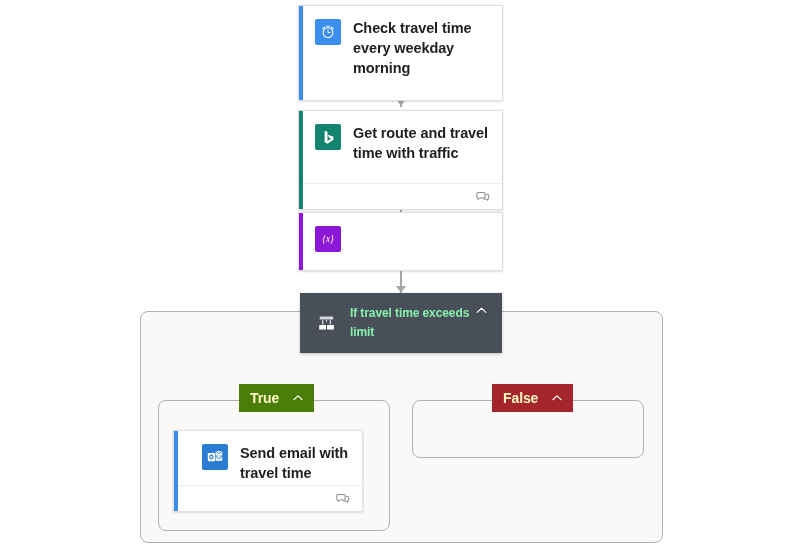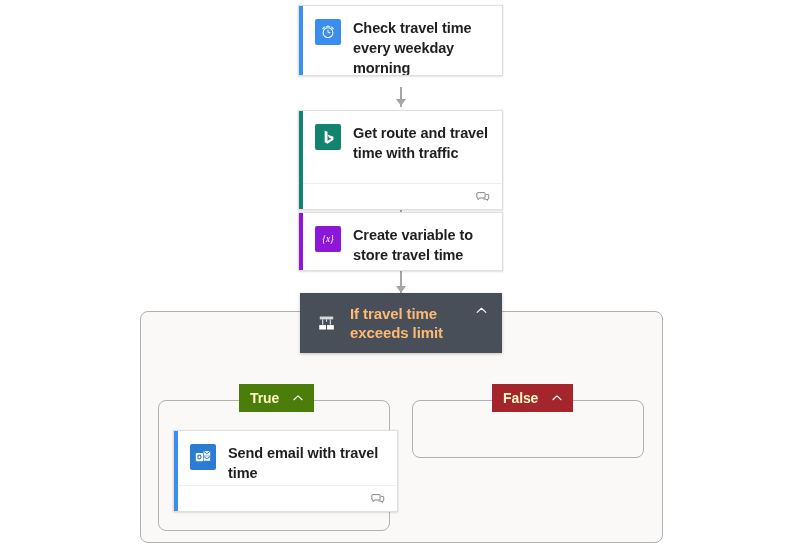--- a/index.html
+++ b/index.html
@@ -81,24 +81,24 @@
     box-shadow: 0 1px 3px rgba(0,0,0,0.22);
   }
   .cond-icon {
     width: 24px; height: 24px;
     flex: 0 0 24px;
     margin-right: 12px;
     display: flex; align-items: center; justify-content: center;
   }
   .cond-title {
     flex: 1 1 auto;
-    font-size: 15px;
+    font-size: 12px;
     line-height: 19px;
     font-weight: 600;
-    color: #fdba74;
+    color: #86efac;
     letter-spacing: -0.1px;
   }
   .cond-chevron {
     flex: 0 0 22px;
     display: flex; align-items: center; justify-content: center;
     align-self: flex-start;
     margin-top: 10px;
   }
 
   
@@ -175,21 +175,21 @@
 
   <div class="vline" style="left:274px; top:412px; height:14px;"></div>
   <div class="arrowhead" style="left:269.5px; top:422px;"></div>
 
   <div class="scope-outer" style="left:140px; top:311px; width:523px; height:232px;"></div>
 
   <div class="scope-inner" style="left:158px; top:400px; width:232px; height:131px;"></div>
 
   <div class="scope-inner" style="left:412px; top:400px; width:232px; height:58px;"></div>
 
-  <div class="card" style="left:298px; top:5px; width:205px; height:71px;">
+  <div class="card" style="left:298px; top:5px; width:205px; height:96px;">
     <div class="accent" style="background:#3b8ef0;"></div>
     <div class="card-head">
       <div class="card-icon" style="background:#3b8ef0;">
         <svg class="icon-glyph" width="16" height="16" viewBox="0 0 24 24">
           <circle cx="12" cy="13" r="7.3" fill="none" stroke="#ffffff" stroke-width="1.6"></circle>
           <path d="M12 9.3 V13 H14.9" fill="none" stroke="#ffffff" stroke-width="1.5" stroke-linecap="round"></path>
           <path d="M6.5 4.6 L4.2 6.9 M17.5 4.6 L19.8 6.9" stroke="#ffffff" stroke-width="1.8" stroke-linecap="round"></path>
           <path d="M9.2 4.2 A4 4 0 0 1 14.8 4.2" fill="none" stroke="#ffffff" stroke-width="1.5" stroke-linecap="round"></path>
         </svg>
       </div>
@@ -221,21 +221,20 @@
   </div>
 
   <div class="card" style="left:298px; top:212px; width:205px; height:59px;">
     <div class="accent" style="background:#8c17d9;"></div>
     <div class="card-head">
       <div class="card-icon" style="background:#8c17d9;">
         <svg class="icon-glyph" width="18" height="18" viewBox="0 0 24 24">
           <text x="12" y="16.6" font-family="'Liberation Serif', serif" font-size="12.5" font-style="italic" fill="#ffffff" text-anchor="middle">{x}</text>
         </svg>
       </div>
-      <div class="card-title">Create variable to store travel time</div>
     </div>
   </div>
 
   <div class="cond-card" style="left:300px; top:293px; width:202px; height:60px;">
     <div class="cond-icon">
       <svg class="icon-glyph" width="19" height="19" viewBox="0 0 24 24">
         <rect x="3.5" y="3.2" width="17" height="3.6" fill="#d6d9dd"></rect>
         <rect x="6.4" y="6.8" width="1.5" height="6.6" fill="#d6d9dd"></rect>
         <rect x="16.1" y="6.8" width="1.5" height="6.6" fill="#d6d9dd"></rect>
         <rect x="11.4" y="6.8" width="1.3" height="3.2" fill="#d6d9dd"></rect>
@@ -262,21 +261,21 @@
 
   <div class="branch-pill" style="left:492px; top:384px; background:#a4262c;">
     <span>False</span>
     <span class="chev">
       <svg class="icon-glyph" width="14" height="14" viewBox="0 0 24 24">
         <path d="M5 15 L12 8.4 L19 15" fill="none" stroke="#ffffff" stroke-width="1.9" stroke-linecap="round" stroke-linejoin="round"></path>
       </svg>
     </span>
   </div>
 
-  <div class="card" style="left:173px; top:430px; width:225px; height:82px;">
+  <div class="card" style="left:173px; top:430px; width:190px; height:82px;padding-left:12px;">
     <div class="accent" style="background:#3b8ef0;"></div>
     <div class="card-head">
       <div class="card-icon" style="background:#2b7cd3;">
         <svg class="icon-glyph" width="18" height="18" viewBox="0 0 24 24">
           <rect x="2.4" y="6.6" width="9.6" height="11.0" rx="1" fill="#ffffff"></rect>
           <ellipse cx="7.2" cy="12.1" rx="2.9" ry="3.3" fill="#2b7cd3"></ellipse>
           <ellipse cx="7.2" cy="12.1" rx="1.3" ry="1.7" fill="#ffffff"></ellipse>
           <rect x="12.8" y="4.2" width="8.8" height="6.0" fill="#ffffff"></rect>
           <rect x="12.8" y="11.0" width="8.8" height="6.0" fill="#ffffff"></rect>
           <path d="M12.8 4.2 L17.2 7.6 L21.6 4.2" fill="none" stroke="#2b7cd3" stroke-width="1.3"></path>

